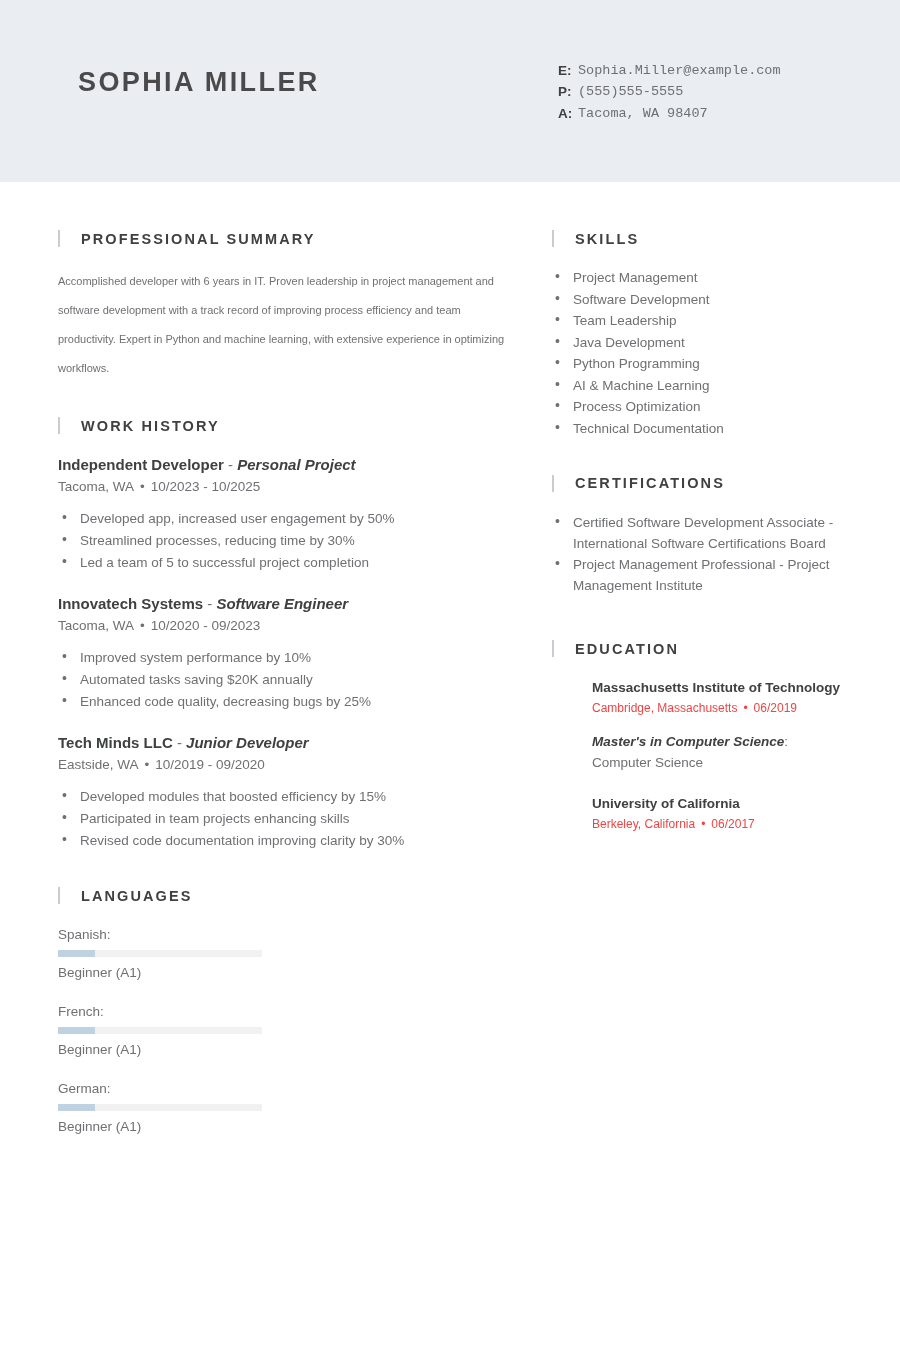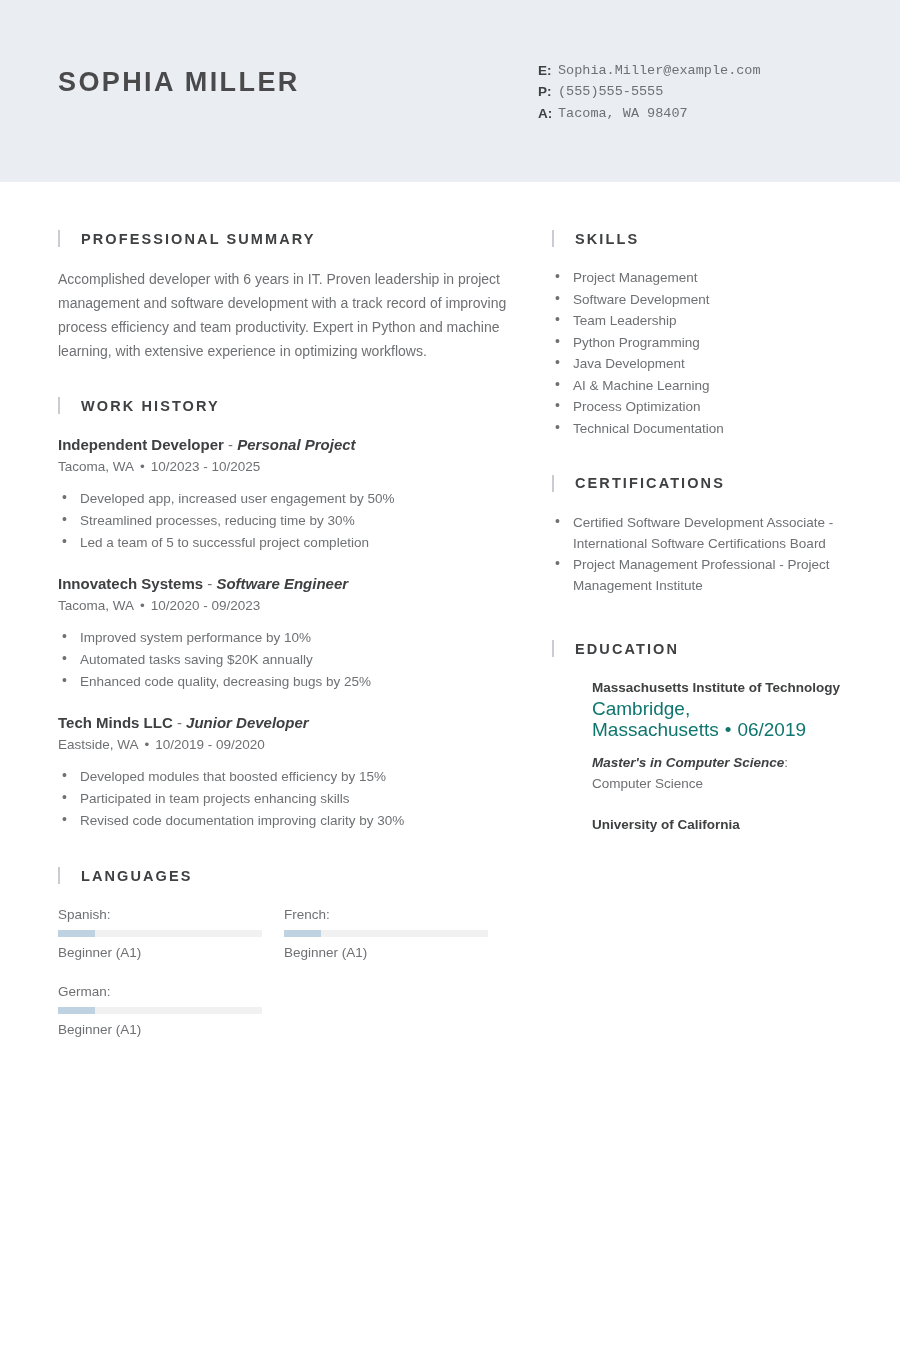--- a/index.html
+++ b/index.html
@@ -12,21 +12,21 @@
     color: #58595b;
     overflow: hidden;
   }
 
   
   .header-band {
     height: 182px;
     background: #eaeef2;
     display: flex;
     align-items: center;
-    padding: 0 58px;
+    padding: 0 78px;
   }
   .header-inner {
     display: flex;
     width: 100%;
     align-items: flex-start;
   }
   .name-block { flex: 0 0 480px; padding-top: 10px; }
   .full-name {
     font-size: 27px;
     font-weight: bold;
@@ -79,22 +79,22 @@
   .sec-title {
     font-size: 14.5px;
     font-weight: bold;
     letter-spacing: 2.1px;
     color: #3f4042;
     text-transform: uppercase;
   }
 
   
   .summary {
-    font-size: 14px;
-    line-height: 24px;
+    font-size: 11px;
+    line-height: 29px;
     color: #6e7073;
   }
 
   
   .job { margin-bottom: 20px; }
   .job-title-line {
     font-size: 15px;
     line-height: 21px;
     color: #3f4042;
     margin-bottom: 1px;
@@ -149,41 +149,42 @@
 
   
   .edu { margin-bottom: 20px; margin-left: 40px; }
   .edu-school {
     font-size: 13.5px;
     line-height: 21px;
     font-weight: bold;
     color: #3f4042;
   }
   .edu-meta {
-    font-size: 19px;
-    line-height: 21px;
-    color: #0f766e;
+    font-size: 12px;
+    line-height: 21px;
+    color: #ef4444;
     margin-bottom: 12px;
   }
   .edu-meta .sep { padding: 0 6px; }
   .edu-degree {
     font-size: 13.5px;
     line-height: 21px;
     color: #6e7073;
   }
   .edu-degree b {
     font-weight: bold;
     font-style: italic;
     color: #3f4042;
   }
 
   
   .lang-grid {
     display: flex;
     flex-wrap: wrap;
+    flex-direction: column;
   }
   .lang-item {
     width: 50%;
     margin-bottom: 18px;
     padding-right: 22px;
   }
   .lang-name {
     font-size: 13.5px;
     line-height: 21px;
     color: #6e7073;
@@ -316,22 +317,22 @@
 
     <div class="section">
       <div class="sec-head">
         <span class="sec-bar"></span>
         <span class="sec-title">SKILLS</span>
       </div>
       <ul class="simple-list" id="skills-list">
           <li>Project Management</li>
           <li>Software Development</li>
           <li>Team Leadership</li>
+          <li>Java Development</li>
           <li>Python Programming</li>
-          <li>Java Development</li>
           <li>AI &amp; Machine Learning</li>
           <li>Process Optimization</li>
           <li>Technical Documentation</li>
         </ul>
     </div>
 
     <div class="section" style="margin-top:36px;">
       <div class="sec-head">
         <span class="sec-bar"></span>
         <span class="sec-title">CERTIFICATIONS</span>
@@ -348,18 +349,19 @@
         <span class="sec-title">EDUCATION</span>
       </div>
       <div id="edu-list">
           <div class="edu">
             <div class="edu-school">Massachusetts Institute of Technology</div>
             <div class="edu-meta"><span>Cambridge, Massachusetts</span><span class="sep">•</span><span>06/2019</span></div>
             <div class="edu-degree"><b>Master's in Computer Science</b><span>: Computer Science</span></div>
           </div>
           <div class="edu">
             <div class="edu-school">University of California</div>
+            <div class="edu-meta"><span>Berkeley, California</span><span class="sep">•</span><span>06/2017</span></div>
           </div>
         </div>
     </div>
 
   </div>
 </div>
 
 </body></html>

